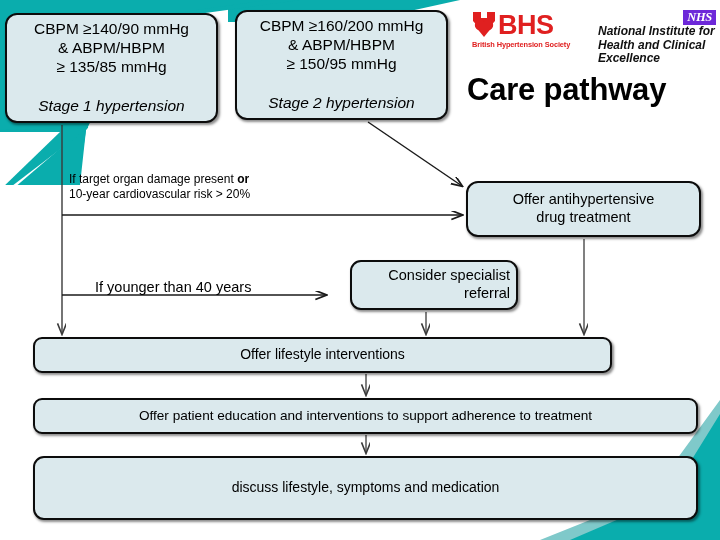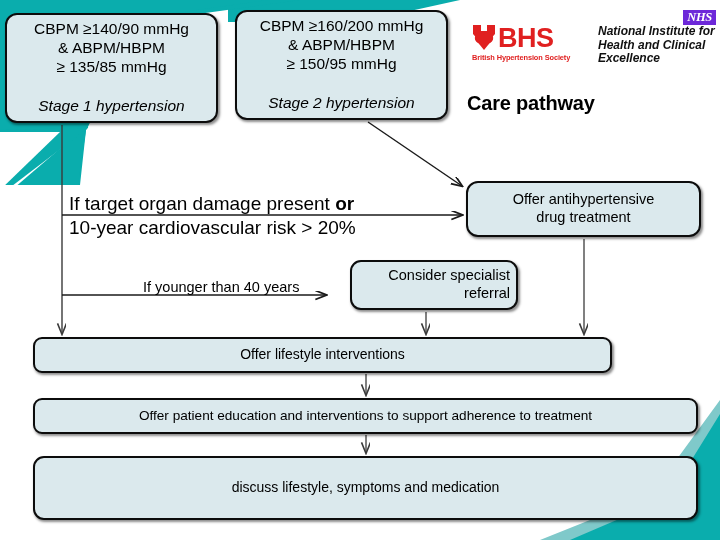--- a/index.html
+++ b/index.html
@@ -59,33 +59,33 @@
   #node-referral { left: 350px; top: 260px; width: 168px; height: 50px;  font-size: 14.5px; border-radius: 11px; text-align: right;}
 
   #node-lifestyle { left: 33px; top: 337px; width: 579px; height: 36px; font-size: 14px; border-radius: 9px;}
   #node-education { left: 33px; top: 398px; width: 665px; height: 36px; font-size: 13.6px; border-radius: 9px;}
   #node-annual    { left: 33px; top: 456px; width: 665px; height: 64px; font-size: 14px; border-radius: 11px;}
 
   
   #title {
     position: absolute;
     left: 467px;
-    top: 92px;
+    top: 72px;
     width: 250px;
-    font-size: 20px;
+    font-size: 31px;
     font-weight: bold;
     color: #000000;
     letter-spacing: -0.2px;
   }
 
   
   #logo-bhs {
     position: absolute;
     left: 470px;
-    top: 21px;
+    top: 8px;
     width: 116px;
     height: 44px;
   }
   #logo-nice {
     position: absolute;
     left: 598px;
     top: 10px;
     width: 120px;
     height: 46px;
   }
@@ -116,23 +116,23 @@
     line-height: 13.5px;
     color: #111111;
   }
 
   
   .branch-label {
     position: absolute;
     color: #000000;
     line-height: 1.25;
   }
-  #label-organ   { left: 69px; top: 192px; font-size: 19px; white-space: nowrap; }
+  #label-organ   { left: 69px; top: 172px; font-size: 12px; white-space: nowrap; }
   #label-organ b { font-weight: bold; }
-  #label-younger { left: 95px; top: 278px; font-size: 14.5px; white-space: nowrap; margin-left: 48px; }
+  #label-younger { left: 95px; top: 278px; font-size: 14.5px; white-space: nowrap; }
 
   
   #connectors {
     position: absolute;
     left: 0; top: 0;
     width: 720px; height: 540px;
     pointer-events: none;
   }
 </style>
 </head>

